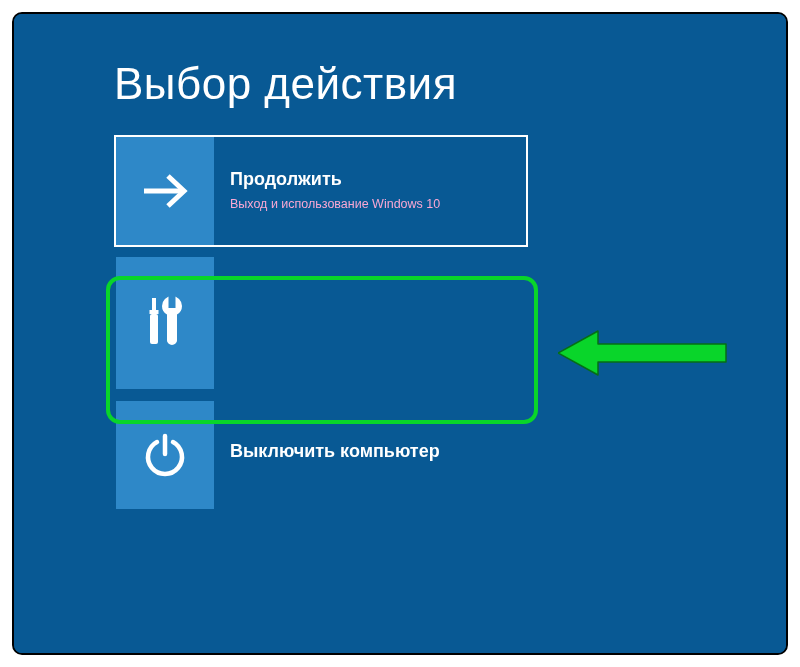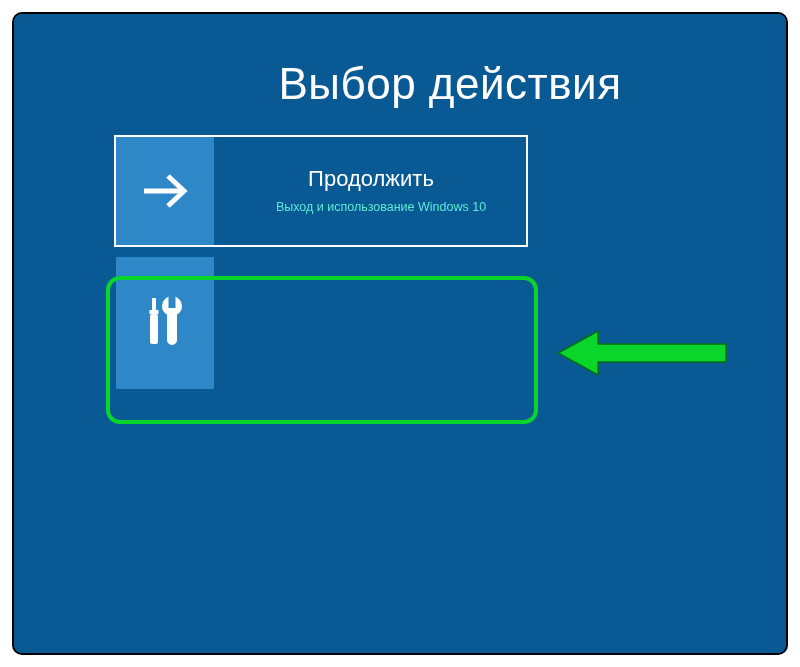--- a/index.html
+++ b/index.html
@@ -17,21 +17,20 @@
     border-radius: 10px;
     overflow: hidden;
     background: #085994;
   }
   .screen {
     position: absolute;
     inset: 0;
     background: #085994;
     color: #fff;
     padding: 45px 0 0 100px;
-    text-align: center;
   }
   .title {
     font-size: 44px;
     font-weight: 300;
     letter-spacing: 0.5px;
     margin-bottom: 26px;
   }
   .tiles { display: flex; flex-direction: column; gap: 8px; }
   .tile {
     width: 414px;
@@ -52,32 +51,31 @@
   }
   .tile-icon svg { display: block; }
   .tile-text {
     flex: 1;
     padding: 14px 14px 14px 16px;
     display: flex;
     flex-direction: column;
     justify-content: center;
   }
   .tile-heading {
-    font-size: 22px;
-    font-weight: 400;
+    font-size: 18px;
+    font-weight: 700;
     line-height: 1.2;
     margin-bottom: 6px;
   }
   .tile-sub {
     font-size: 12.5px;
     font-weight: 400;
-    color: #5eead4;
+    color: #f9a8d4;
     line-height: 1.35;
     max-width: 230px;
-    margin-left: 36px;
   }
   .highlight {
     position: absolute;
     border: 4px solid #09d52a;
     border-radius: 14px;
     pointer-events: none;
   }
   .arrow {
     position: absolute;
     pointer-events: none;
@@ -123,20 +121,33 @@
               <rect x="32" y="6" width="6" height="11" fill="#2e88c8"></rect>
             </g>
             <g fill="#fff">
               <path d="M35 4 a10 10 0 0 1 10 10 a10 10 0 0 1 -5 8.6 L40 47 a5 5 0 0 1 -10 0 L30 22.6 a10 10 0 0 1 -5 -8.6 a10 10 0 0 1 10 -10 z" fill="#fff"></path>
               <rect x="31.5" y="2" width="7" height="14" fill="#2e88c8"></rect>
             </g>
           </svg>
         </div>
       </div>
 
+      <div class="tile">
+        <div class="tile-icon">
+          <svg width="50" height="50" viewBox="0 0 50 50">
+            <g stroke="#fff" stroke-width="4.5" fill="none" stroke-linecap="round">
+              <path d="M17 12 a17 17 0 1 0 16 0"></path>
+              <line x1="25" y1="6" x2="25" y2="24"></line>
+            </g>
+          </svg>
+        </div>
+        <div class="tile-text">
+          <div class="tile-heading">Выключить компьютер</div>
+        </div>
+      </div>
 
     </div>
 
     <div class="highlight" style="left:92px; top:262px; width:432px; height:148px;"></div>
 
     <svg class="arrow" style="left:544px; top:314px;" width="170" height="50" viewBox="0 0 170 50">
       <g>
         <polygon points="0,25 40,3 40,16 168,16 168,34 40,34 40,47" fill="#09d52a" stroke="#066e16" stroke-width="1.5" stroke-linejoin="round"></polygon>
       </g>
     </svg>

